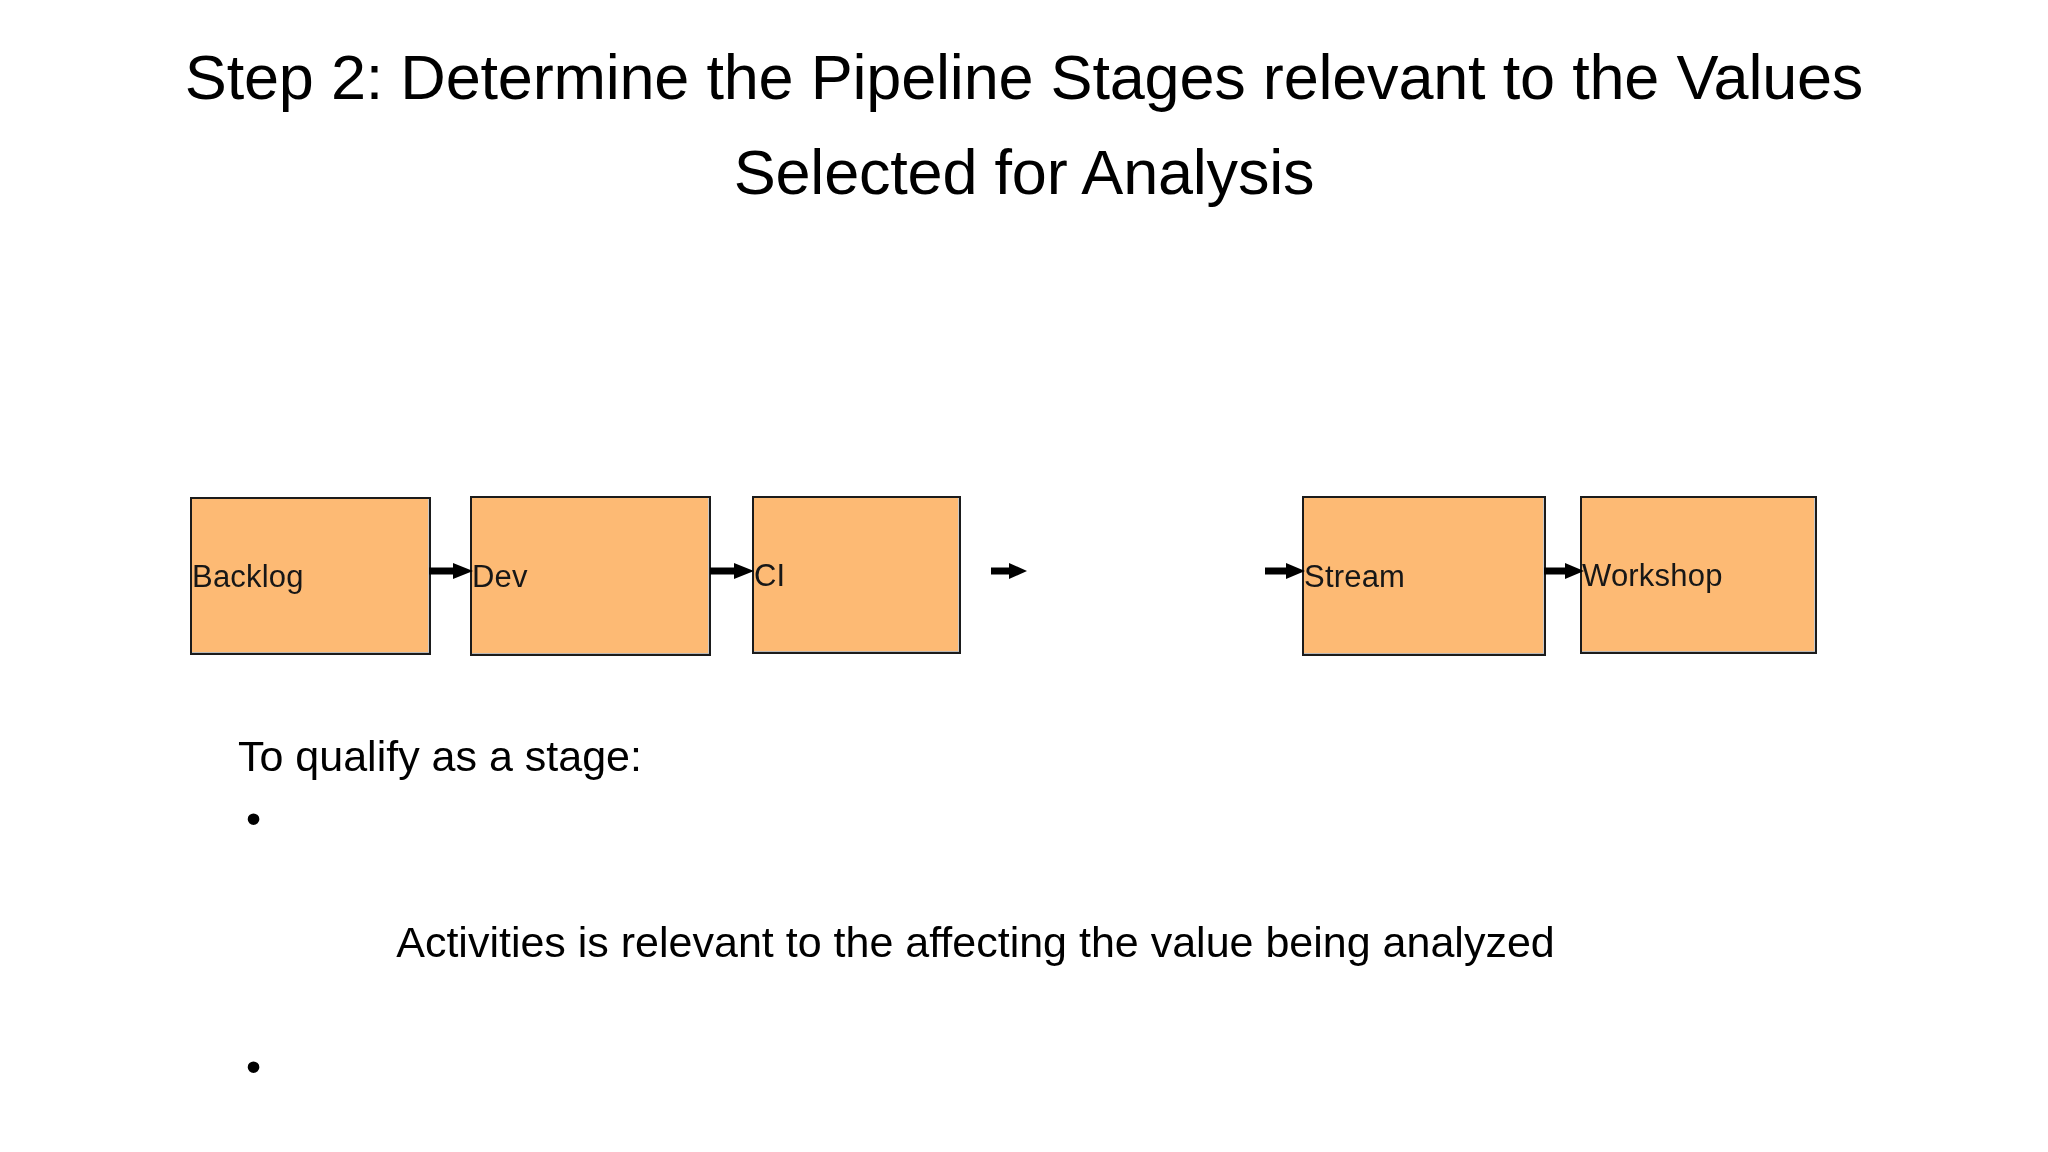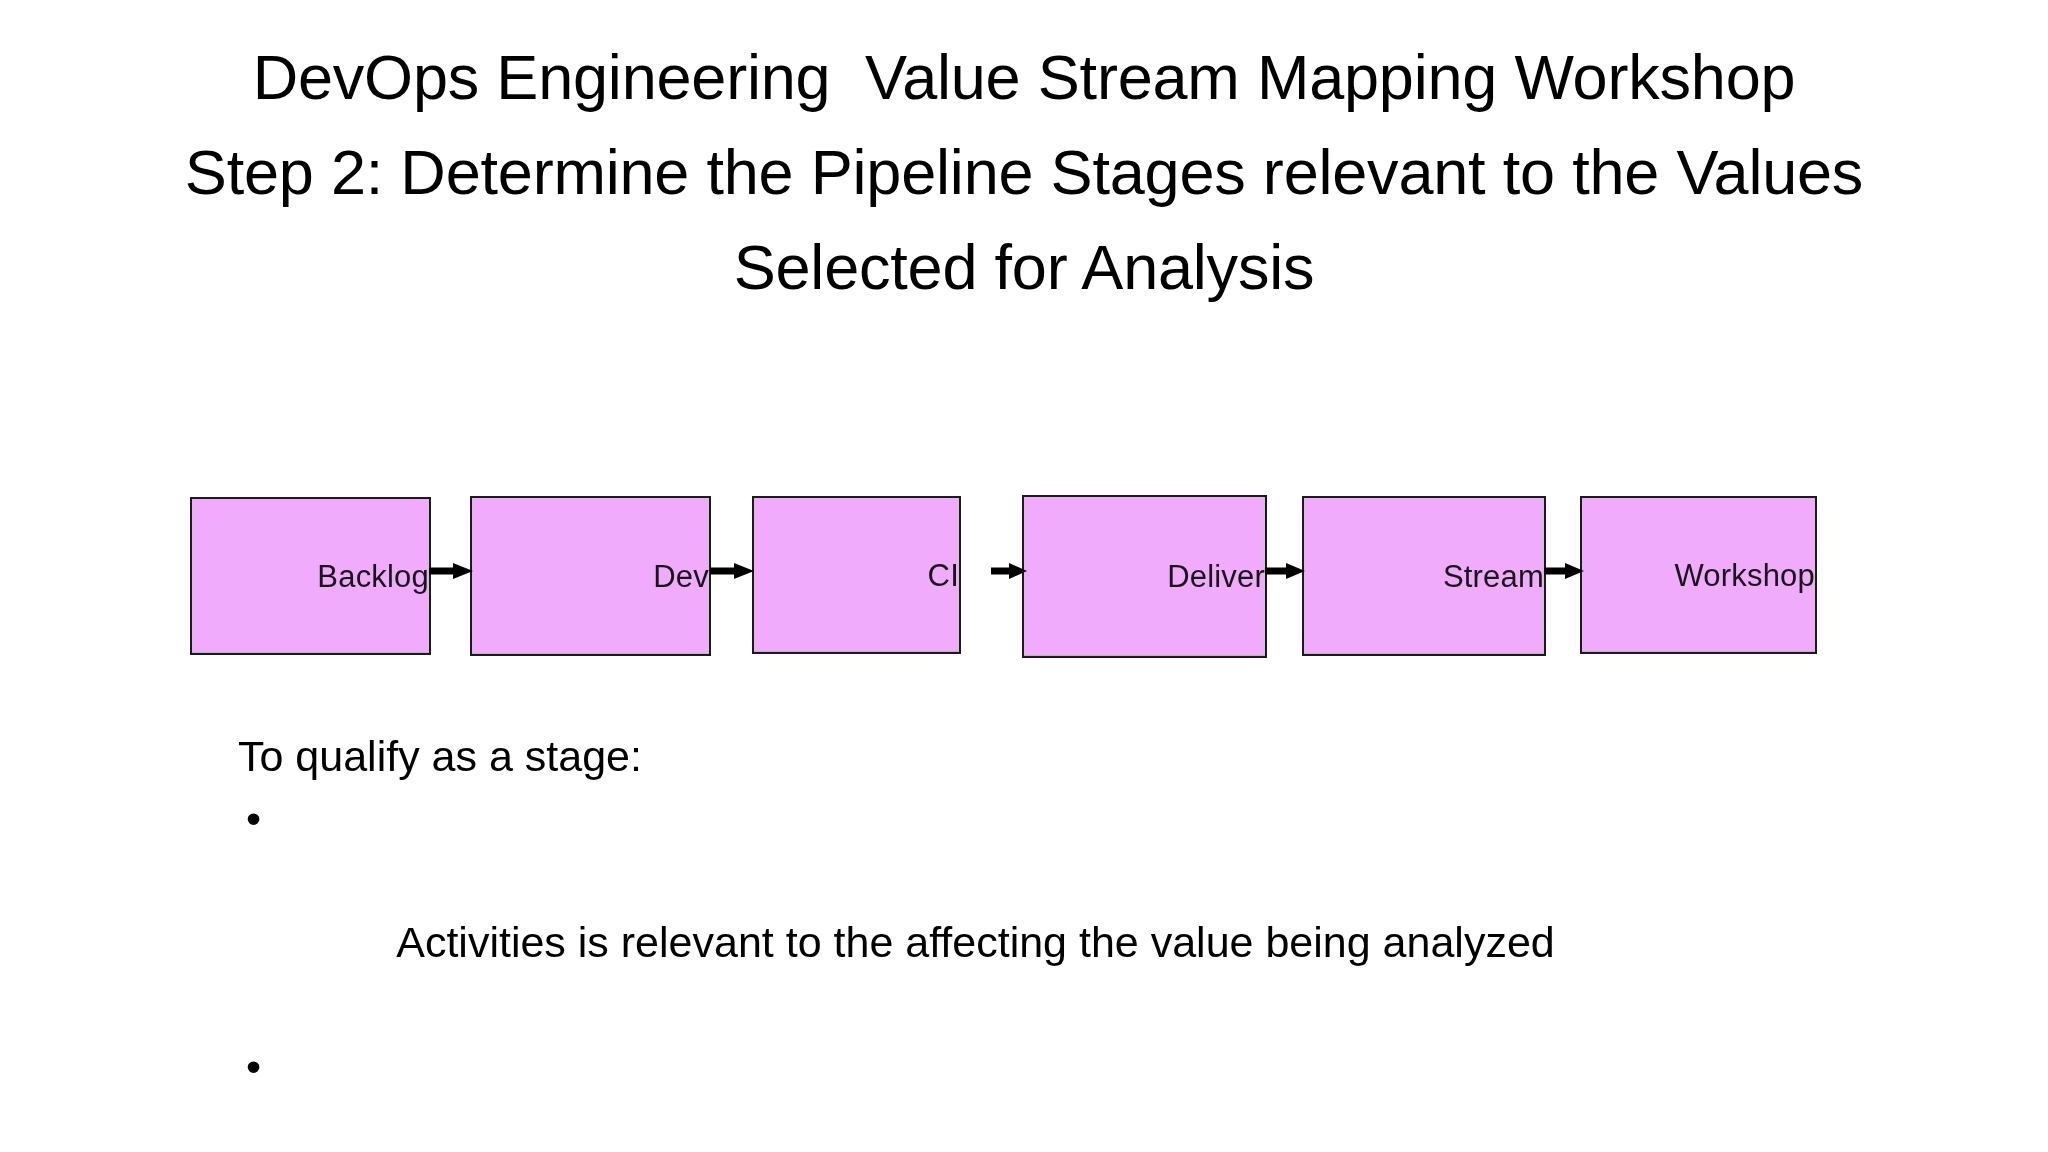--- a/index.html
+++ b/index.html
@@ -45,26 +45,26 @@
     position: absolute;
     left: 0;
     top: 0;
     width: 2048px;
     height: 1152px;
     pointer-events: none;
   }
   .stage-box {
     position: absolute;
     box-sizing: border-box;
-    background: #f0abfc;
+    background: #fdba74;
     border: 2px solid #1b1b1b;
     box-shadow: 0 -1px 0 0 #b7b7b7 inset, -1px 0 0 0 #c9c9c9 inset;
     display: flex;
     align-items: center;
-    justify-content: flex-end;
+    justify-content: flex-start;
     pointer-events: auto;
   }
   .stage-label {
     font-family: "Liberation Sans", sans-serif;
     font-size: 31px;
     font-weight: 400;
     color: #171717;
     letter-spacing: 0.2px;
     line-height: 1;
   }
@@ -116,42 +116,38 @@
     text-align: left;
     color: #000000;
   }
 </style>
 </head>
 <body>
 
 <div class="slide">
 
   <div class="title-block">
-    <div class="title-line">DevOps Engineering  Value Stream Mapping Workshop</div>
     <div class="title-line">Step 2: Determine the Pipeline Stages relevant to the Values</div>
     <div class="title-line">Selected for Analysis</div>
   </div>
 
   <div class="pipeline">
 
     <div class="stage-box" style="left:190px; top:497px; width:241px; height:158px;">
       <span class="stage-label">Backlog</span>
     </div>
 
     <div class="stage-box" style="left:470px; top:496px; width:241px; height:160px;">
       <span class="stage-label">Dev</span>
     </div>
 
     <div class="stage-box" style="left:752px; top:496px; width:209px; height:158px;">
       <span class="stage-label">CI</span>
     </div>
 
-    <div class="stage-box" style="left:1022px; top:495px; width:245px; height:163px;">
-      <span class="stage-label">Deliver</span>
-    </div>
 
     <div class="stage-box" style="left:1302px; top:496px; width:244px; height:160px;">
       <span class="stage-label">Stream</span>
     </div>
 
     <div class="stage-box" style="left:1580px; top:496px; width:237px; height:158px;">
       <span class="stage-label">Workshop</span>
     </div>
 
     <div class="arrow" style="left:429px; top:562px; width:44px;">

